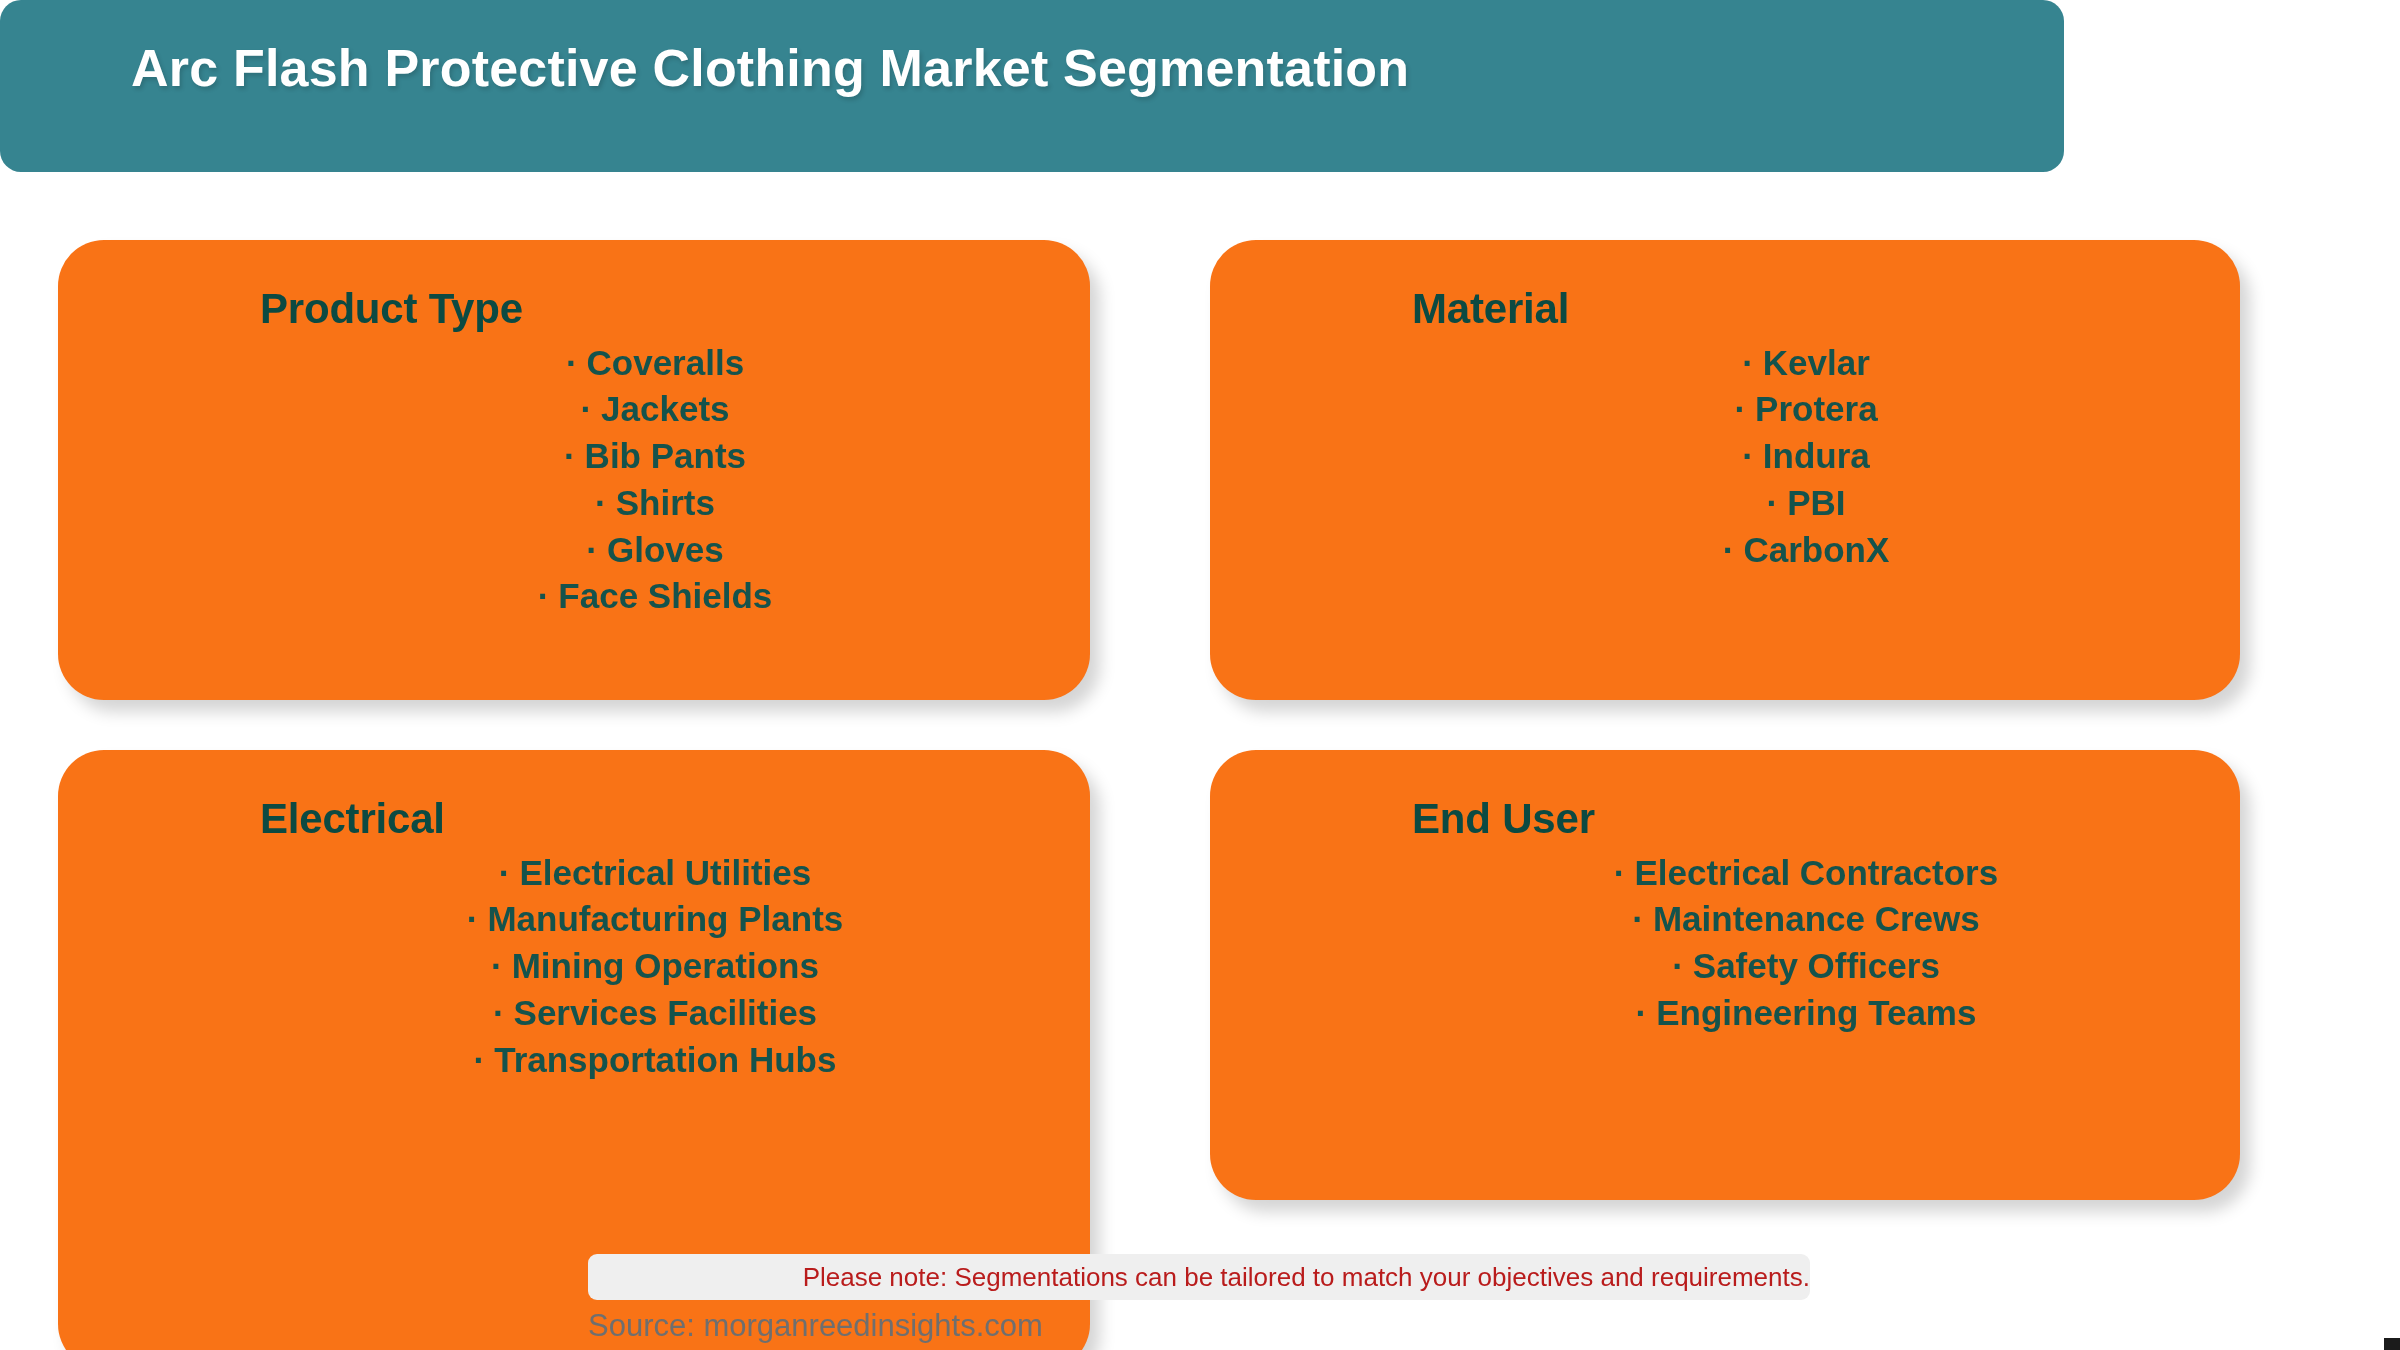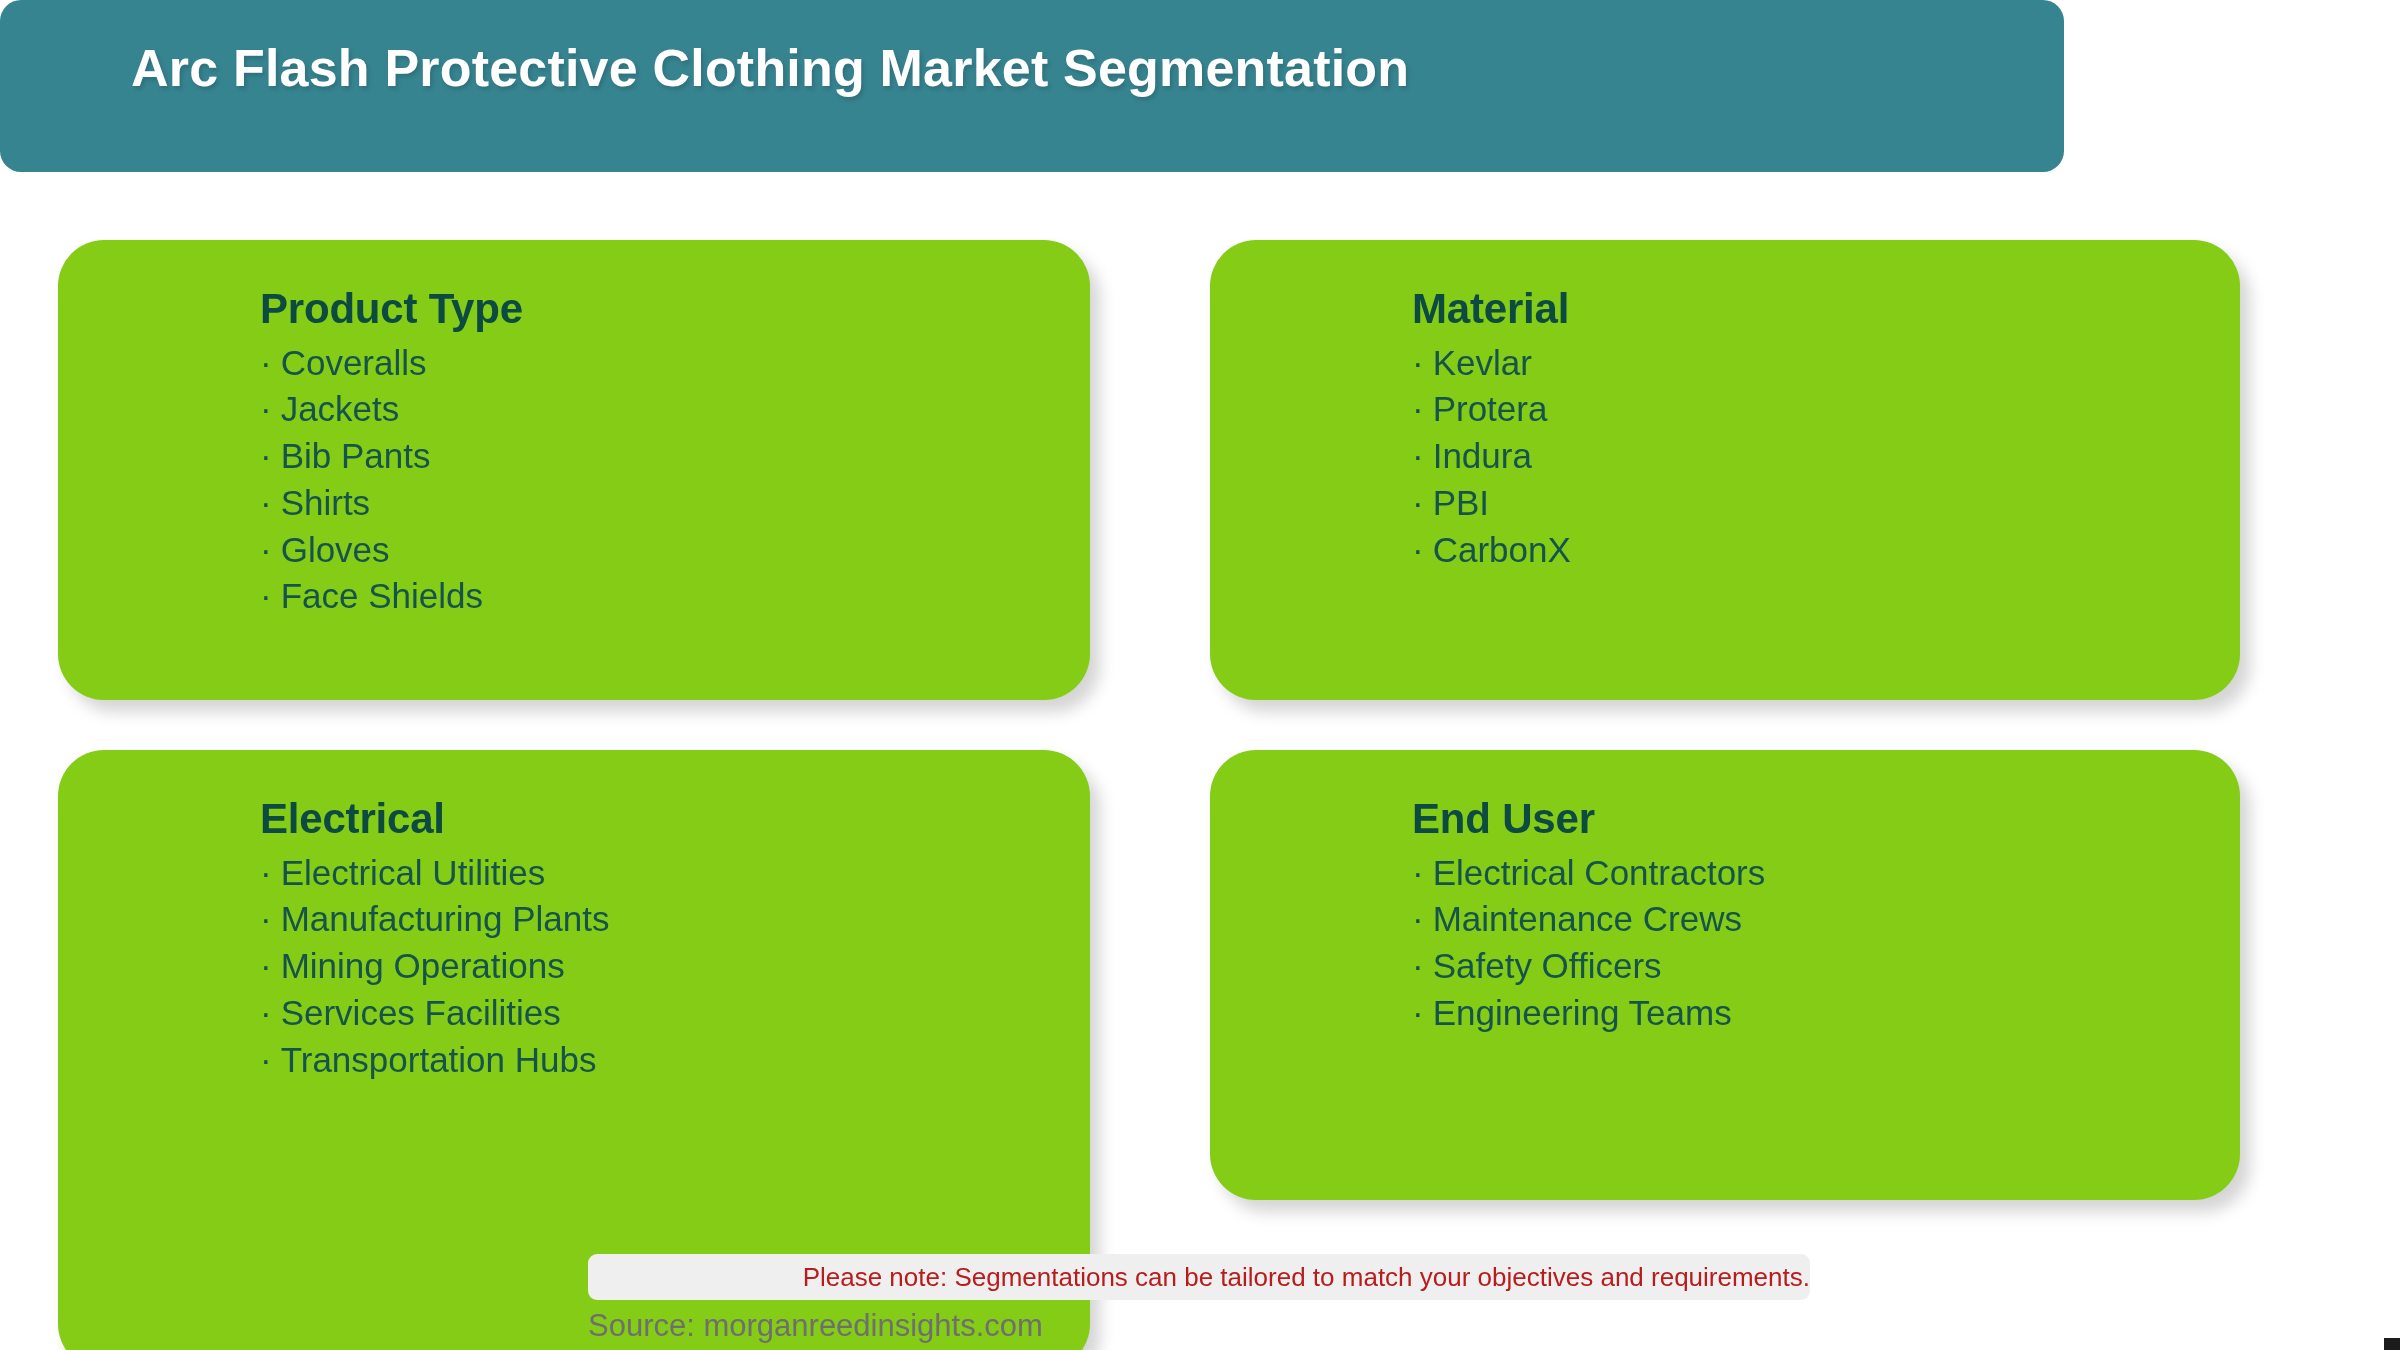--- a/index.html
+++ b/index.html
@@ -41,21 +41,21 @@
   
   .cards {
     position: absolute;
     left: 0;
     top: 172px;
     width: 2400px;
     height: 1060px;
   }
   .card {
     position: absolute;
-    background: #84cc16;
+    background: #f97316;
     border-radius: 46px;
     box-shadow: 10px 12px 16px rgba(0,0,0,0.17);
     box-sizing: border-box;
     padding: 0;
   }
   .card-tl { left: 58px;   top: 68px;  width: 1032px; height: 460px; }
   .card-tr { left: 1210px; top: 68px;  width: 1030px; height: 460px; }
   .card-bl { left: 58px;   top: 578px; width: 1032px; height: 620px; }
   .card-br { left: 1210px; top: 578px; width: 1030px; height: 450px; }
 
@@ -76,21 +76,22 @@
   .card-list {
     list-style: none;
     margin: 0;
     padding: 0;
   }
   .card-list li {
     font-size: 35px;
     color: #15534c;
     line-height: 1.335;
     white-space: nowrap;
-    font-weight: 400;
+    font-weight: 700;
+    text-align: center;
   }
   .bullet {
     display: inline-block;
     margin-right: 9px;
     color: #15534c;
   }
 
   
   .footer {
     position: absolute;

